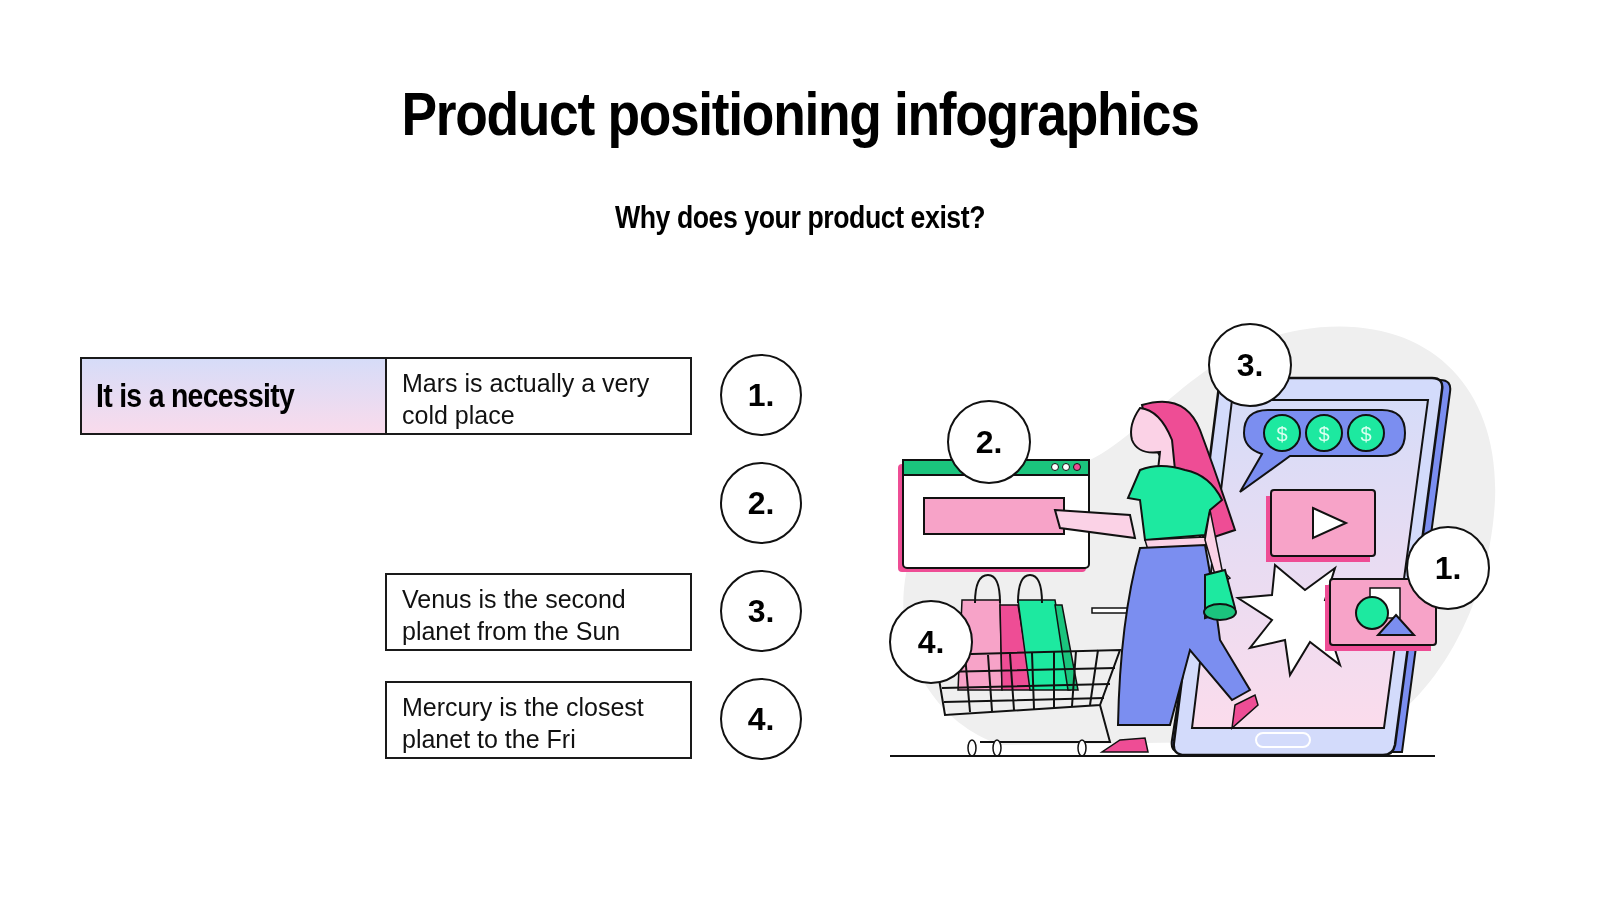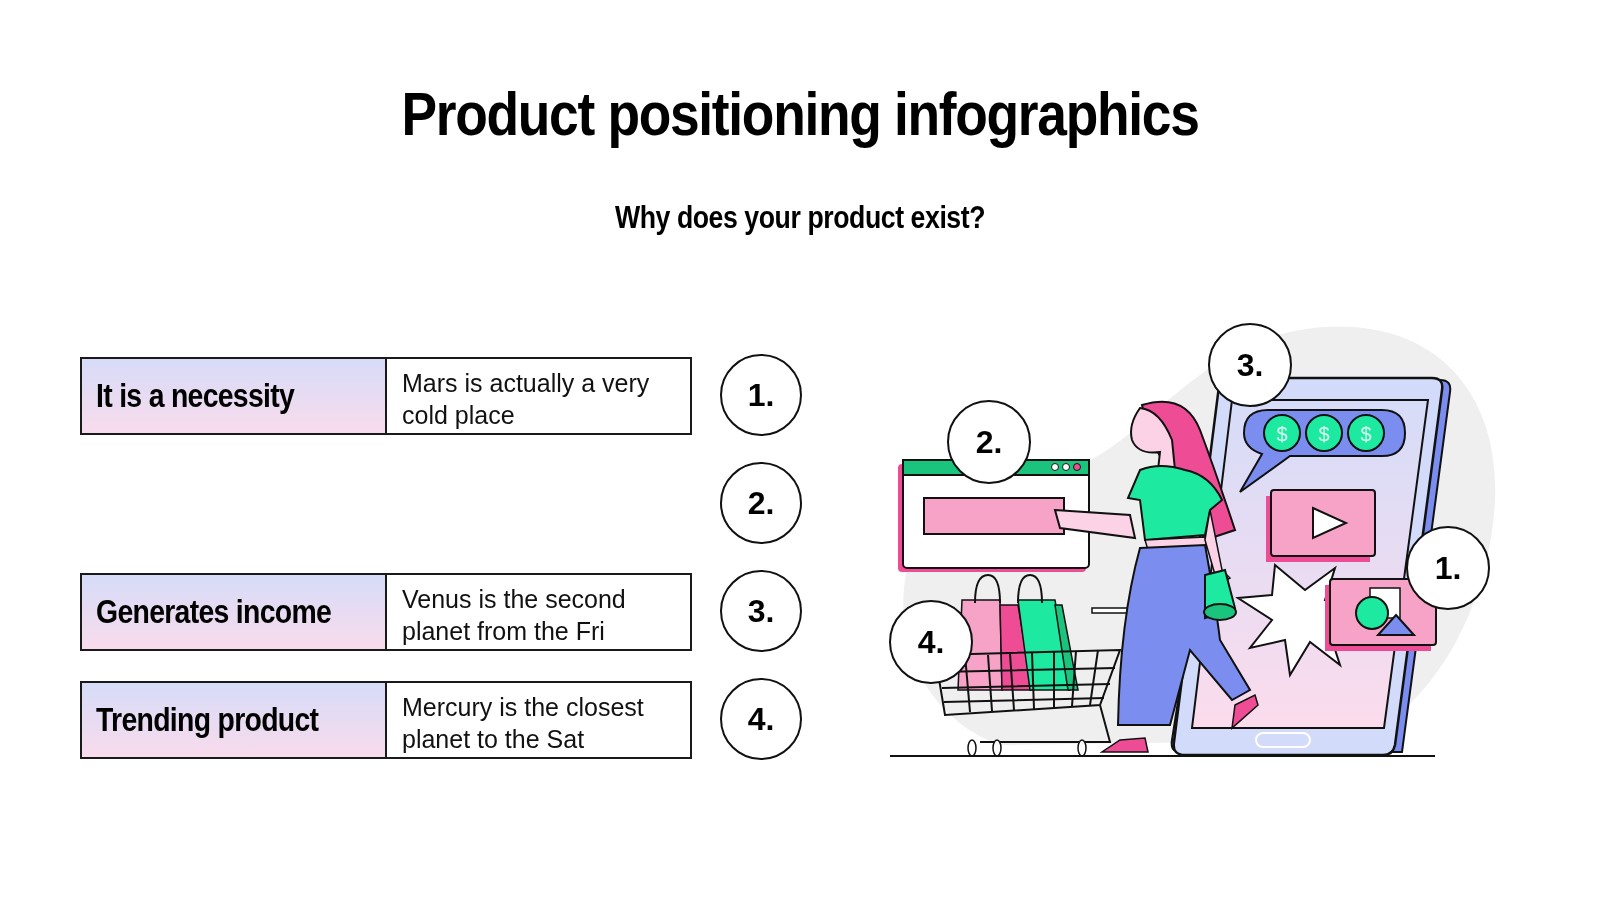--- a/index.html
+++ b/index.html
@@ -56,31 +56,25 @@
   <div class="label">
       <span>It is a necessity</span>
     </div>
   <div class="desc">Mars is actually a very cold place</div>
   <div class="num">1.</div>
 </div>
 <div class="row" style="top:465px">
   <div class="num">2.</div>
 </div>
 <div class="row" style="top:573px">
-  <div class="label">
-      <span>Generates income</span>
-    </div>
-  <div class="desc">Venus is the second planet from the Fri</div>
+  <div class="desc">Venus is the second planet from the Sun</div>
   <div class="num">3.</div>
 </div>
 <div class="row" style="top:681px">
-  <div class="label">
-      <span>Trending product</span>
-    </div>
-  <div class="desc">Mercury is the closest planet to the Sat</div>
+  <div class="desc">Mercury is the closest planet to the Fri</div>
   <div class="num">4.</div>
 </div>
 
 <div class="illus">
   <svg width="680" height="480" viewBox="880 310 680 480" xmlns="http://www.w3.org/2000/svg">
     <defs>
       <linearGradient id="screenGrad" x1="0" y1="0" x2="0" y2="1">
         <stop offset="0" stop-color="#d6dcf8"></stop>
           <stop offset="1" stop-color="#fbdcec"></stop>
       </linearGradient>

